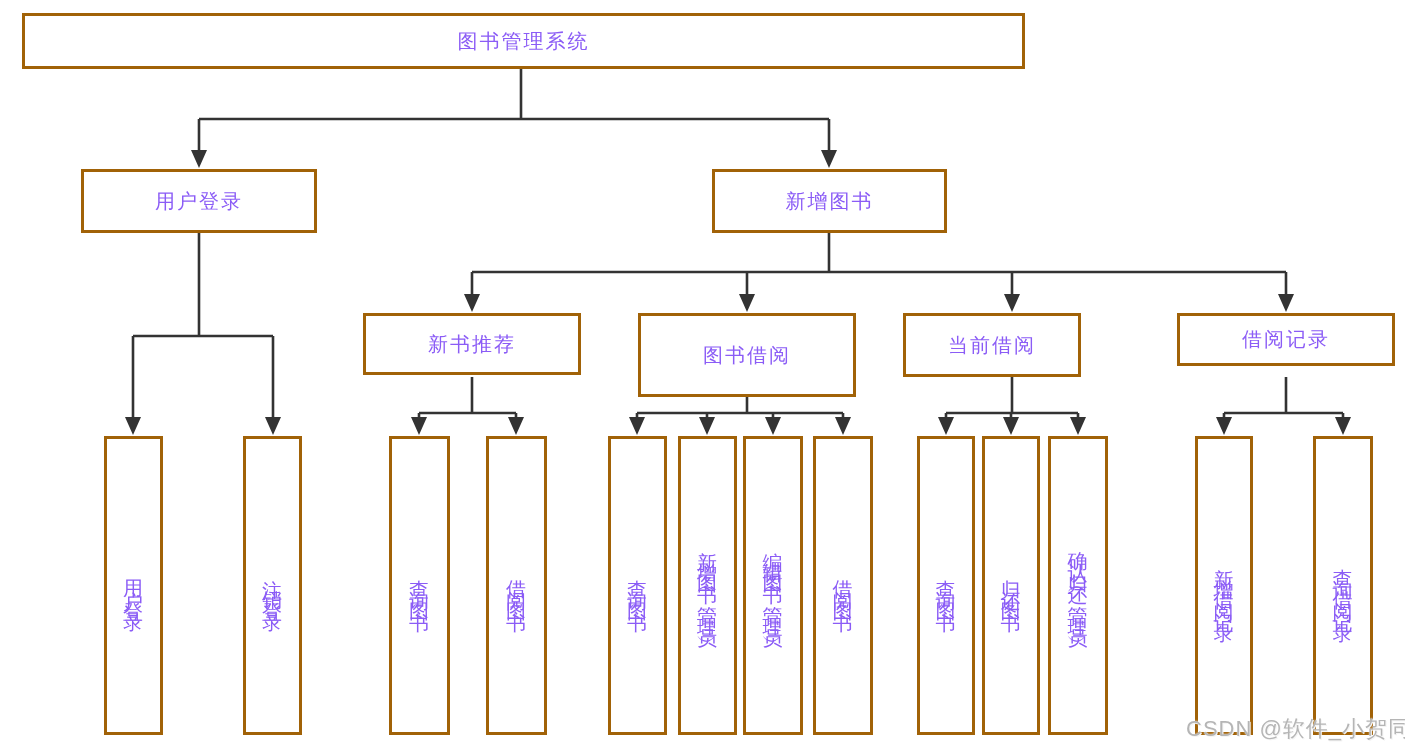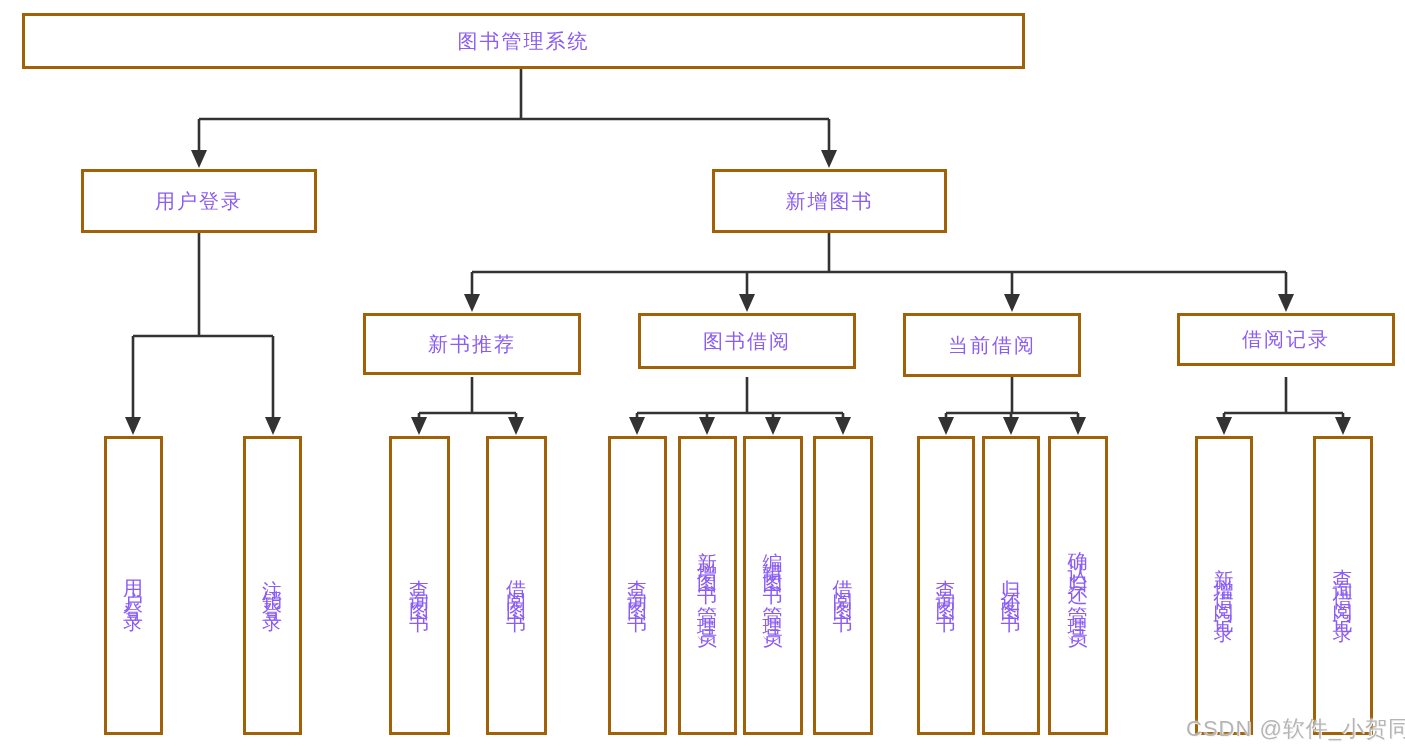--- a/index.html
+++ b/index.html
@@ -76,21 +76,21 @@
   <div class="box h-box" style="left:81px;top:169px;width:236px;height:64px">
     <span>用户登录</span>
   </div>
   <div class="box h-box" style="left:712px;top:169px;width:235px;height:64px">
     <span>新增图书</span>
   </div>
 
   <div class="box h-box" style="left:363px;top:313px;width:218px;height:62px">
     <span>新书推荐</span>
   </div>
-  <div class="box h-box" style="left:638px;top:313px;width:218px;height:56px">
+  <div class="box h-box" style="left:638px;top:313px;width:218px;height:84px">
     <span>图书借阅</span>
   </div>
   <div class="box h-box" style="left:903px;top:313px;width:178px;height:64px">
     <span>当前借阅</span>
   </div>
   <div class="box h-box" style="left:1177px;top:313px;width:218px;height:53px">
     <span>借阅记录</span>
   </div>
 
   <div class="box v-box" style="left:104px;top:436px;width:59px;height:299px">

